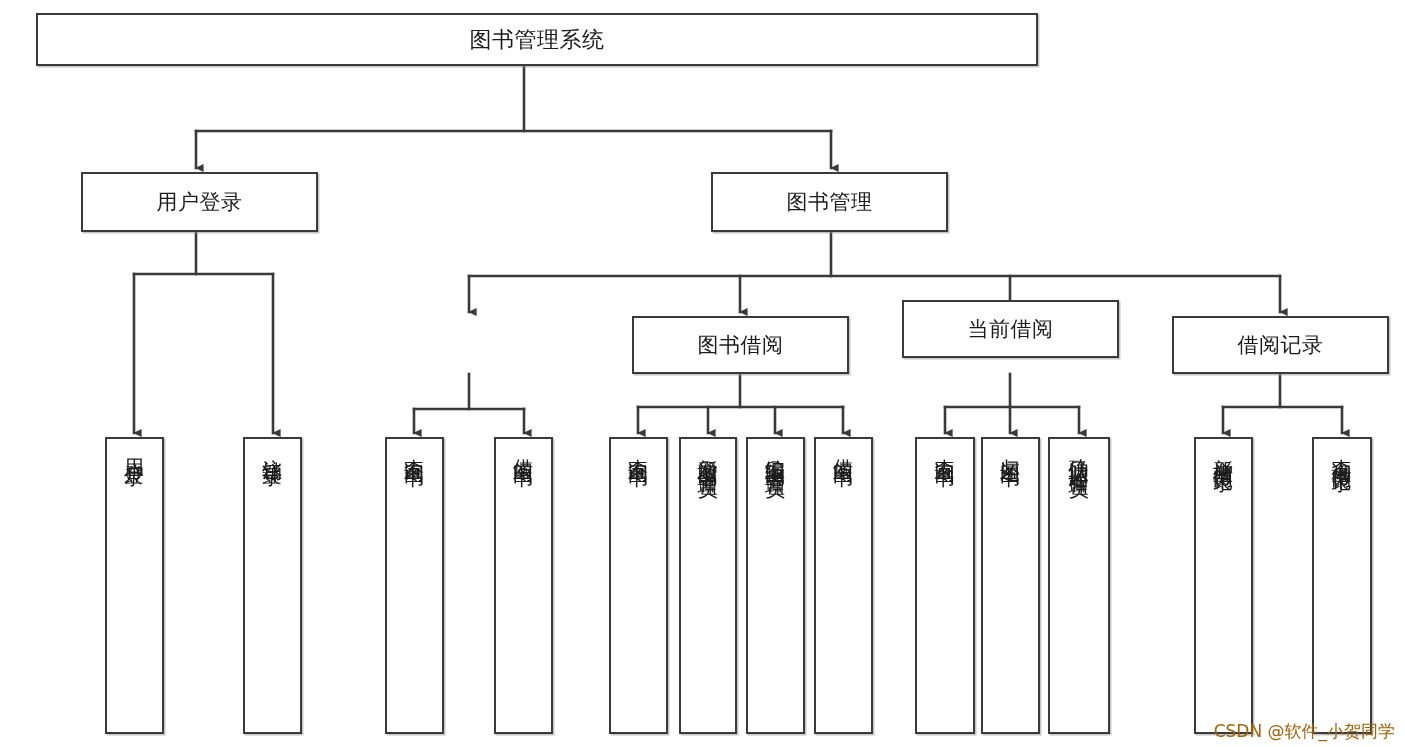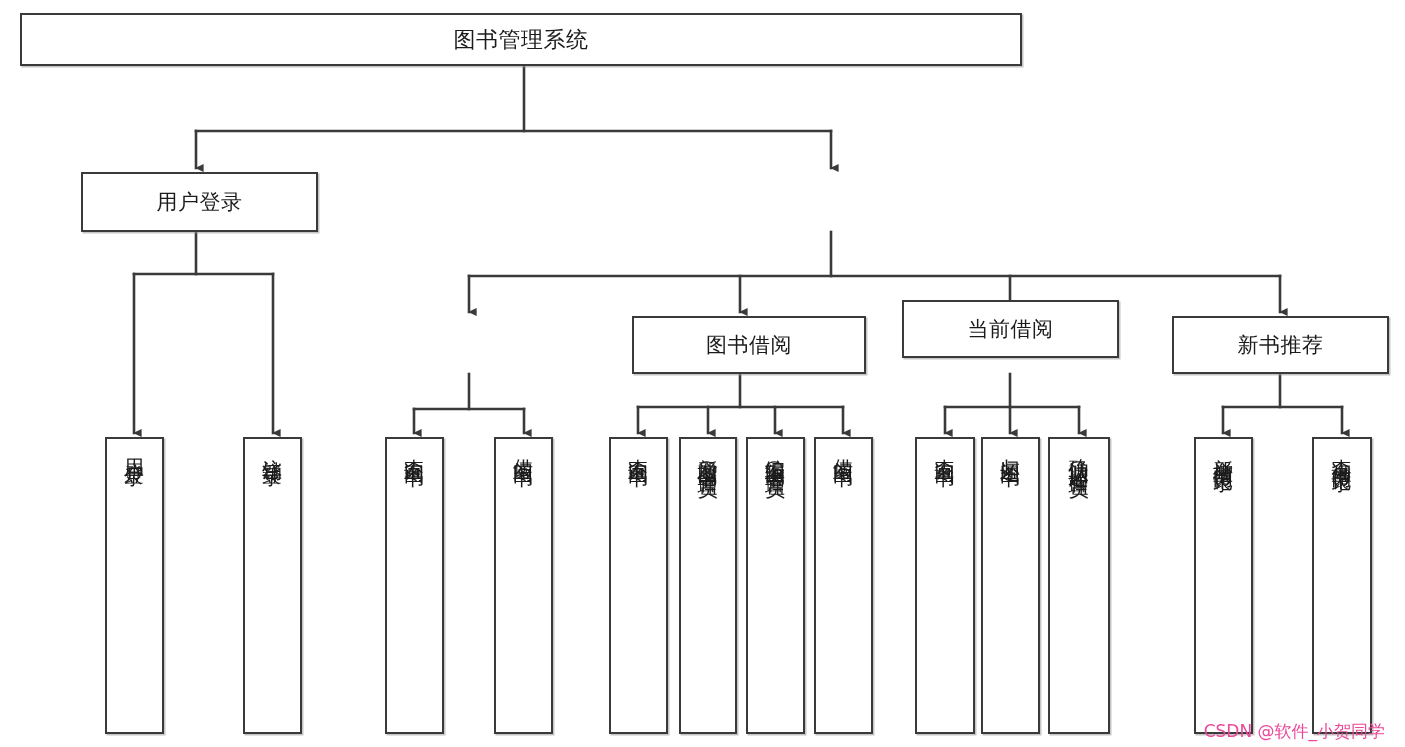--- a/index.html
+++ b/index.html
@@ -57,24 +57,24 @@
   }
   .node.vert .label {
     writing-mode: vertical-rl;
     text-orientation: upright;
     font-size: 20px;
     letter-spacing: 3px;
     line-height: 1;
   }
   .watermark {
     position: absolute;
-    right: 20px;
+    right: 10px;
     bottom: 4px;
     font-size: 17px;
-    color: #ec4899;
+    color: #a16207;
     white-space: nowrap;
     font-family: "DejaVu Sans", "Liberation Sans", sans-serif;
   }
 </style>
 </head>
 <body>
 
 <div id="diagram-root">
 
   <svg class="edges" viewBox="0 0 1405 747">
@@ -121,40 +121,43 @@
       <path d="M1010,407 L1010,433" marker-end="url(#arrow)"></path>
       <path d="M1079,407 L1079,433" marker-end="url(#arrow)"></path>
 
       <path d="M1280,374 L1280,407"></path>
       <path d="M1223,407 L1342,407"></path>
       <path d="M1223,407 L1223,433" marker-end="url(#arrow)"></path>
       <path d="M1342,407 L1342,433" marker-end="url(#arrow)"></path>
     </g>
   </svg>
 
-  <div class="node horiz root" style="left:20px; top:13px; width:1002px; height:53px;">
+  <div class="node horiz root" style="left:36px; top:13px; width:1002px; height:53px;">
     <span class="label">图书管理系统</span>
   </div>
 
   <div class="node horiz" style="left:81px; top:172px; width:237px; height:60px;">
     <span class="label">用户登录</span>
   </div>
 
-
-
-  <div class="node horiz" style="left:632px; top:316px; width:234px; height:58px;">
+  <div class="node horiz" style="left:711px; top:172px; width:237px; height:60px;">
+    <span class="label">图书管理</span>
+  </div>
+
+
+  <div class="node horiz" style="left:632px; top:316px; width:217px; height:58px;">
     <span class="label">图书借阅</span>
   </div>
 
   <div class="node horiz" style="left:902px; top:300px; width:217px; height:58px;">
     <span class="label">当前借阅</span>
   </div>
 
   <div class="node horiz" style="left:1172px; top:316px; width:217px; height:58px;">
-    <span class="label">新书推荐</span>
+    <span class="label">借阅记录</span>
   </div>
 
   <div class="node vert" style="left:105px; top:437px; width:59px; height:297px;">
     <span class="label">用户登录</span>
   </div>
 
   <div class="node vert" style="left:243px; top:437px; width:59px; height:297px;">
     <span class="label">注销登录</span>
   </div>
 

